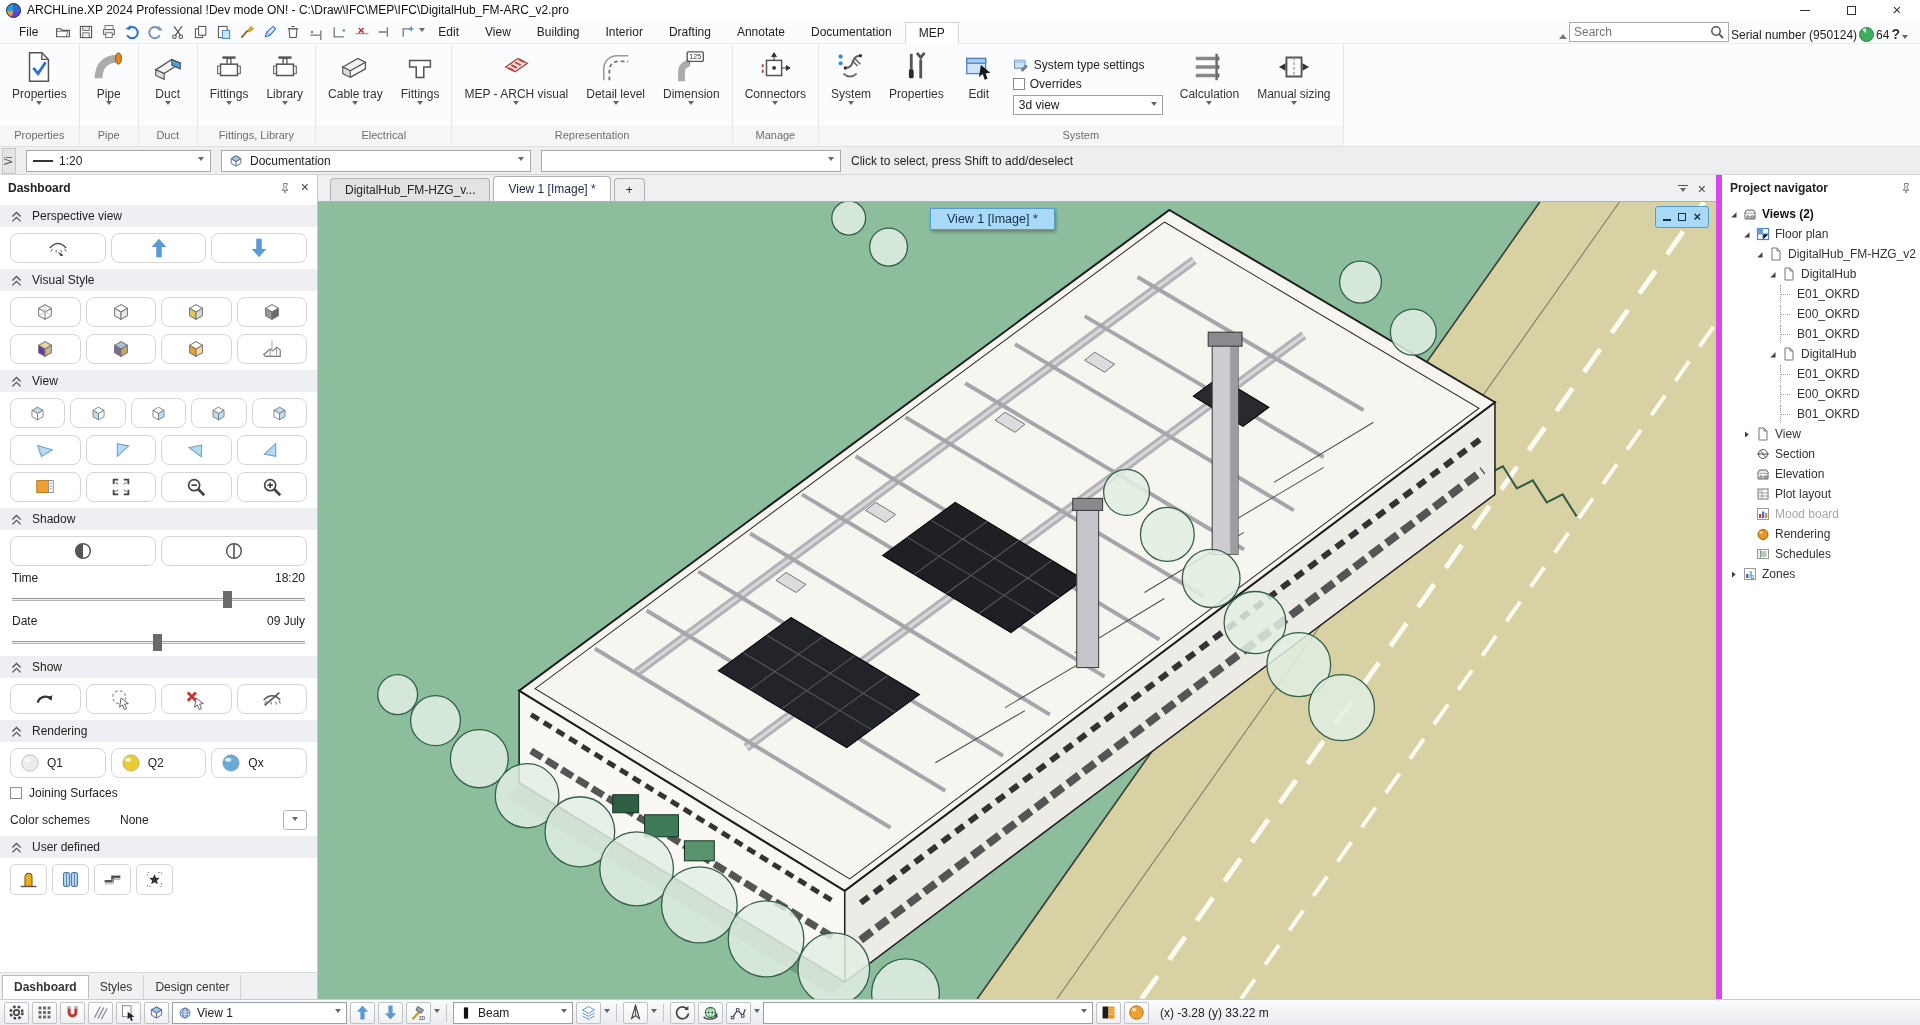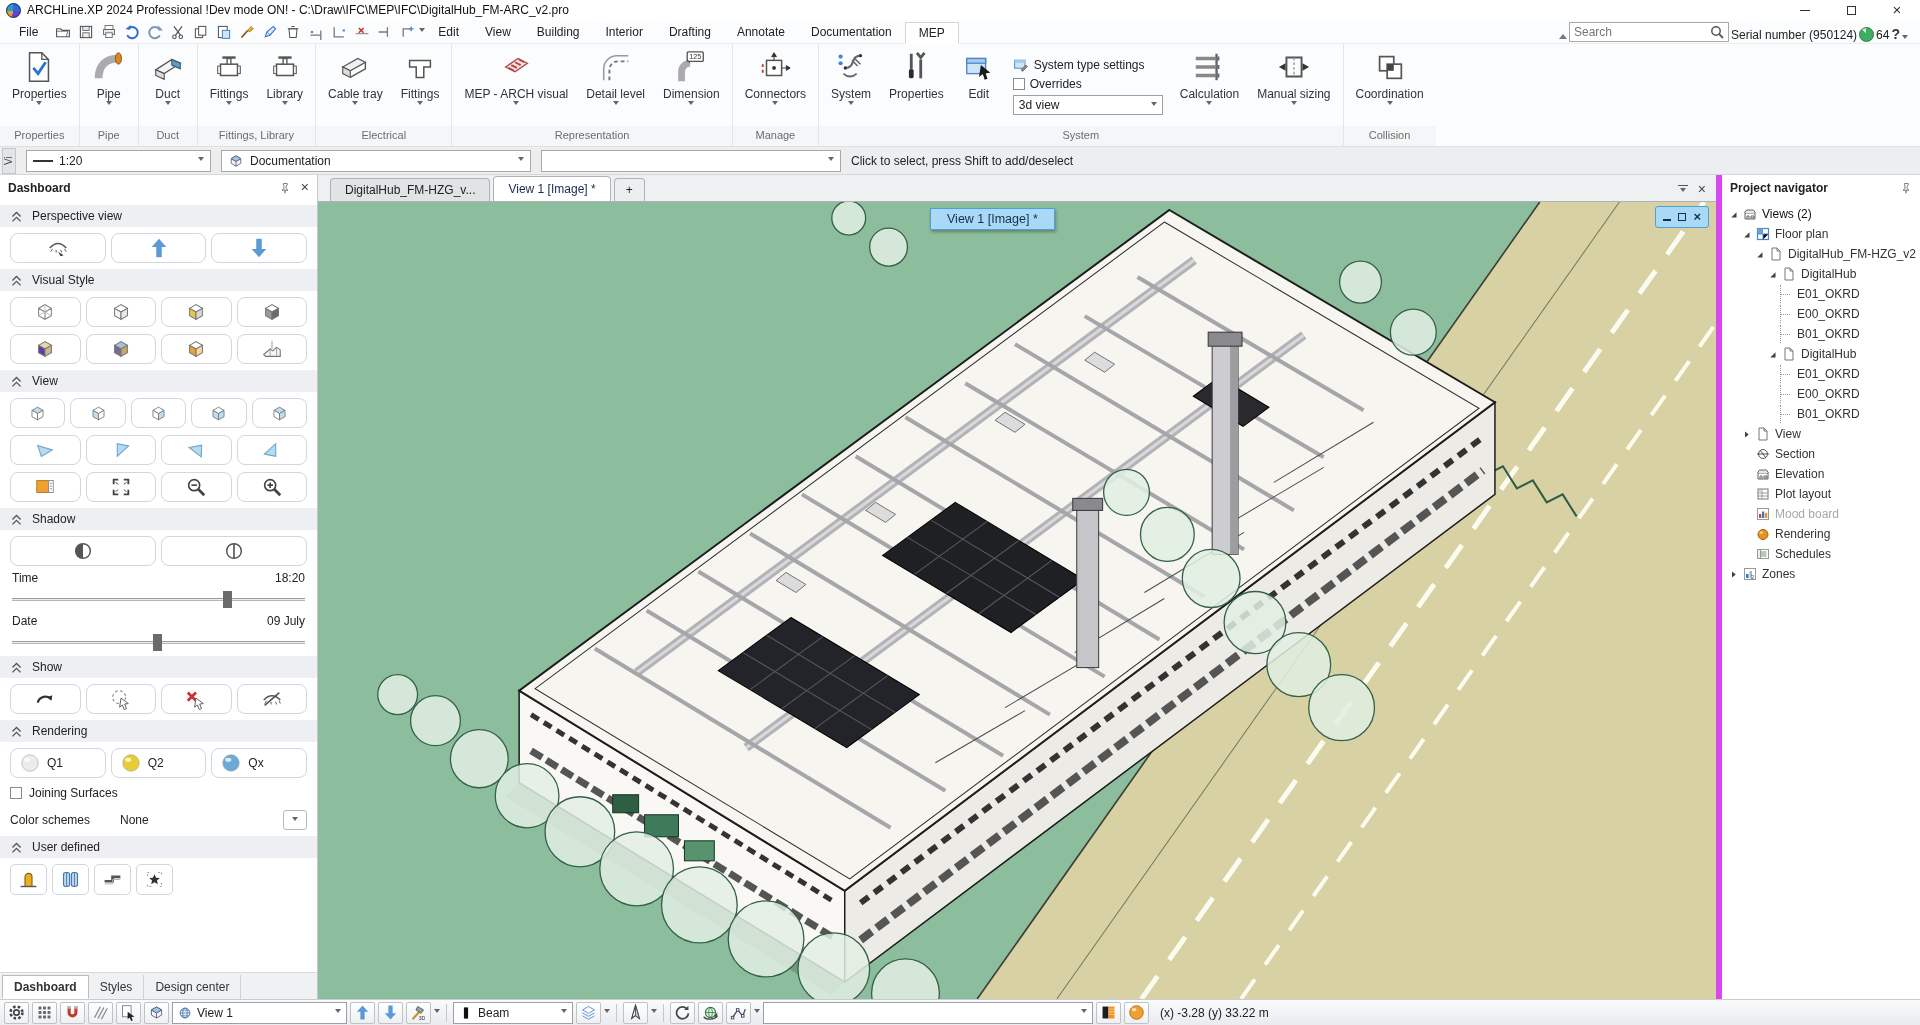--- a/index.html
+++ b/index.html
@@ -109,21 +109,21 @@
   .right-panel{width:198px;background:#fff;display:flex;flex-direction:column;flex:none}
   .tree{padding:4px 0;overflow:hidden;flex:1}
   .trow{height:20px;display:flex;align-items:center;gap:4px;white-space:nowrap}
   .texp{width:11px;flex:none;display:flex;justify-content:center}
   .texp svg{width:9px;height:9px}
   .tico{width:15px;flex:none}
   .tico svg{width:14px;height:14px}
   .tdots{width:13px;height:18px;border-left:1px dotted #9a9a9a;position:relative;flex:none;margin-left:4px}
   .tdots::after{content:"";position:absolute;left:0;top:9px;width:9px;border-top:1px dotted #9a9a9a}
   .tlabel{color:#333}
-  .bold .tlabel{font-weight:normal;color:#111}
+  .bold .tlabel{font-weight:bold;color:#111}
   .muted .tlabel{color:#a8a8a8}
   .d0{padding-left:6px}.d1{padding-left:19px}.d2{padding-left:32px}.d3{padding-left:45px}.d4{padding-left:54px}
 
   
   .statusbar{height:26px;background:linear-gradient(#fafbfc,#e9ebee);border-top:1px solid #c9ccd0;display:flex;align-items:center;gap:3px;padding:0 4px;flex:none}
   .sb-btn{width:25px;height:22px;border:1px solid #bfc3c8;border-radius:2px;background:linear-gradient(#fff,#eef0f2);display:flex;align-items:center;justify-content:center;flex:none}
   .sb-btn svg{width:17px;height:17px}
   .sb-combo{background:#fff;border:1px solid #9aa0a6;height:22px;display:flex;align-items:center;gap:5px;padding:0 5px;white-space:nowrap}
   .sb-combo svg{width:14px;height:14px}
   .sb-combo .cv{margin-left:auto}
@@ -813,32 +813,20 @@
         </div>
       <div class="rib-btn">
           <svg>
             <use href="#r-manual"></use>
           </svg>
           <span class="rib-lbl">Manual sizing</span>
           <span class="car"></span>
         </div>
     </div>
     <div class="rib-grouplabel">System</div>
-  </div>
-  <div class="rib-group" style="border-right:none">
-    <div class="rib-row">
-      <div class="rib-btn">
-          <svg>
-            <use href="#r-coord"></use>
-          </svg>
-          <span class="rib-lbl">Coordination</span>
-          <span class="car"></span>
-        </div>
-    </div>
-    <div class="rib-grouplabel">Collision</div>
   </div>
 </div>
 
 <div class="ctxbar">
   <span class="side-tab">Vi</span>
   <span class="combo w-scale">
       <span class="scale-line"></span>
       <span>1:20</span>
       <span class="cv car"></span>
     </span>

